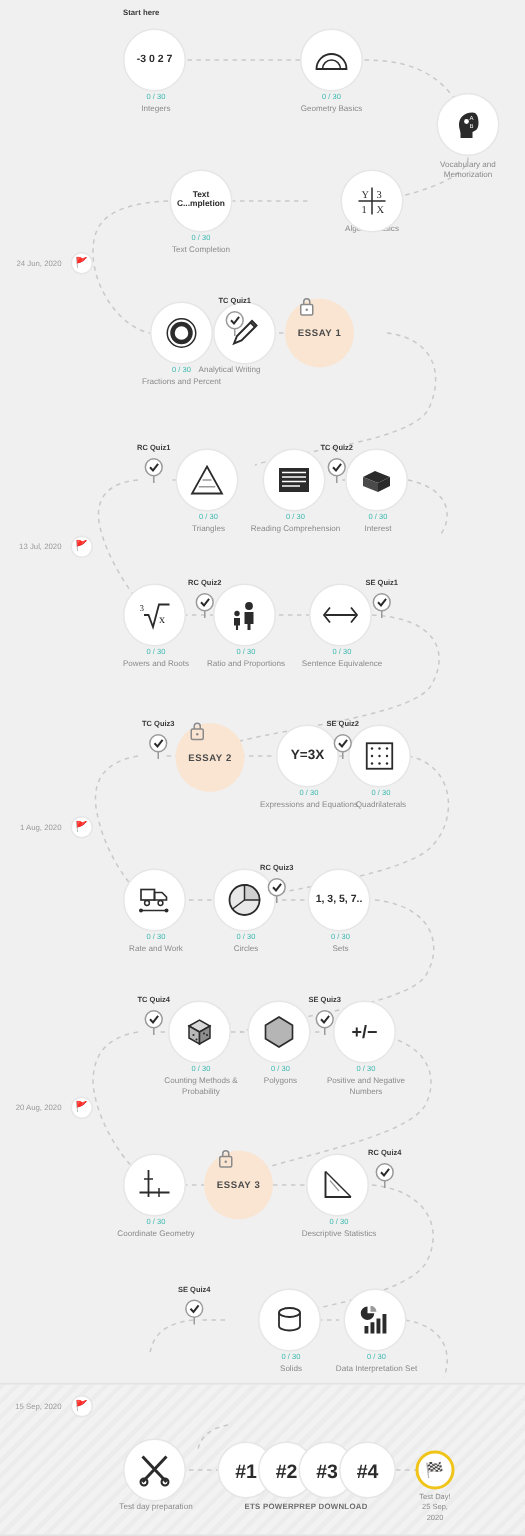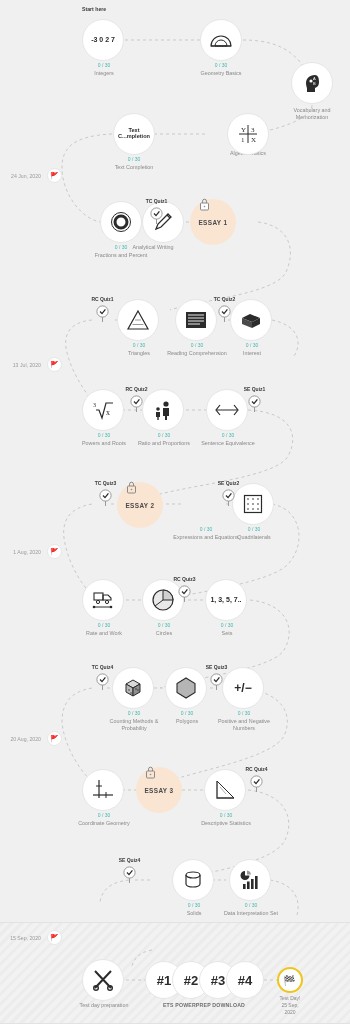--- a/index.html
+++ b/index.html
@@ -397,20 +397,23 @@
     <span class="etxt">ESSAY 2</span>
   </div>
   <div class="lock" style="left:125px; top:480px;">
     <svg width="13" height="14" viewBox="0 0 13 14">
       <rect x="2.5" y="6" width="8" height="7" rx="1" fill="#fae5d2" stroke="#8a8a8a" stroke-width="1"></rect>
       <path d="M4.5 6 V4.2 A2 2 0 0 1 8.5 4.2 V6" fill="none" stroke="#8a8a8a" stroke-width="1"></path>
       <circle cx="6.5" cy="9.5" r=".8" fill="#8a8a8a"></circle>
     </svg>
   </div>
 
+  <div class="node" style="left:184px; top:483px;">
+    <span class="glyph" style="font-size:9px;">Y=3X</span>
+  </div>
   <div class="count" style="left:181px; top:526px;">
     <b>0 / 30</b>
   </div>
   <div class="label" style="left:171px; top:534px;">Expressions and Equations</div>
 
   <div class="badge" style="left:222px; top:489px;">
     <div class="btxt">SE Quiz2</div>
     <svg width="13" height="18" viewBox="0 0 13 18">
       <circle cx="6.5" cy="6.5" r="5.6" fill="#fff" stroke="#9a9a9a" stroke-width="1"></circle>
       <path d="M4 6.5 L6 8.6 L9.4 4.3" fill="none" stroke="#2b2b2b" stroke-width="1.3"></path>

